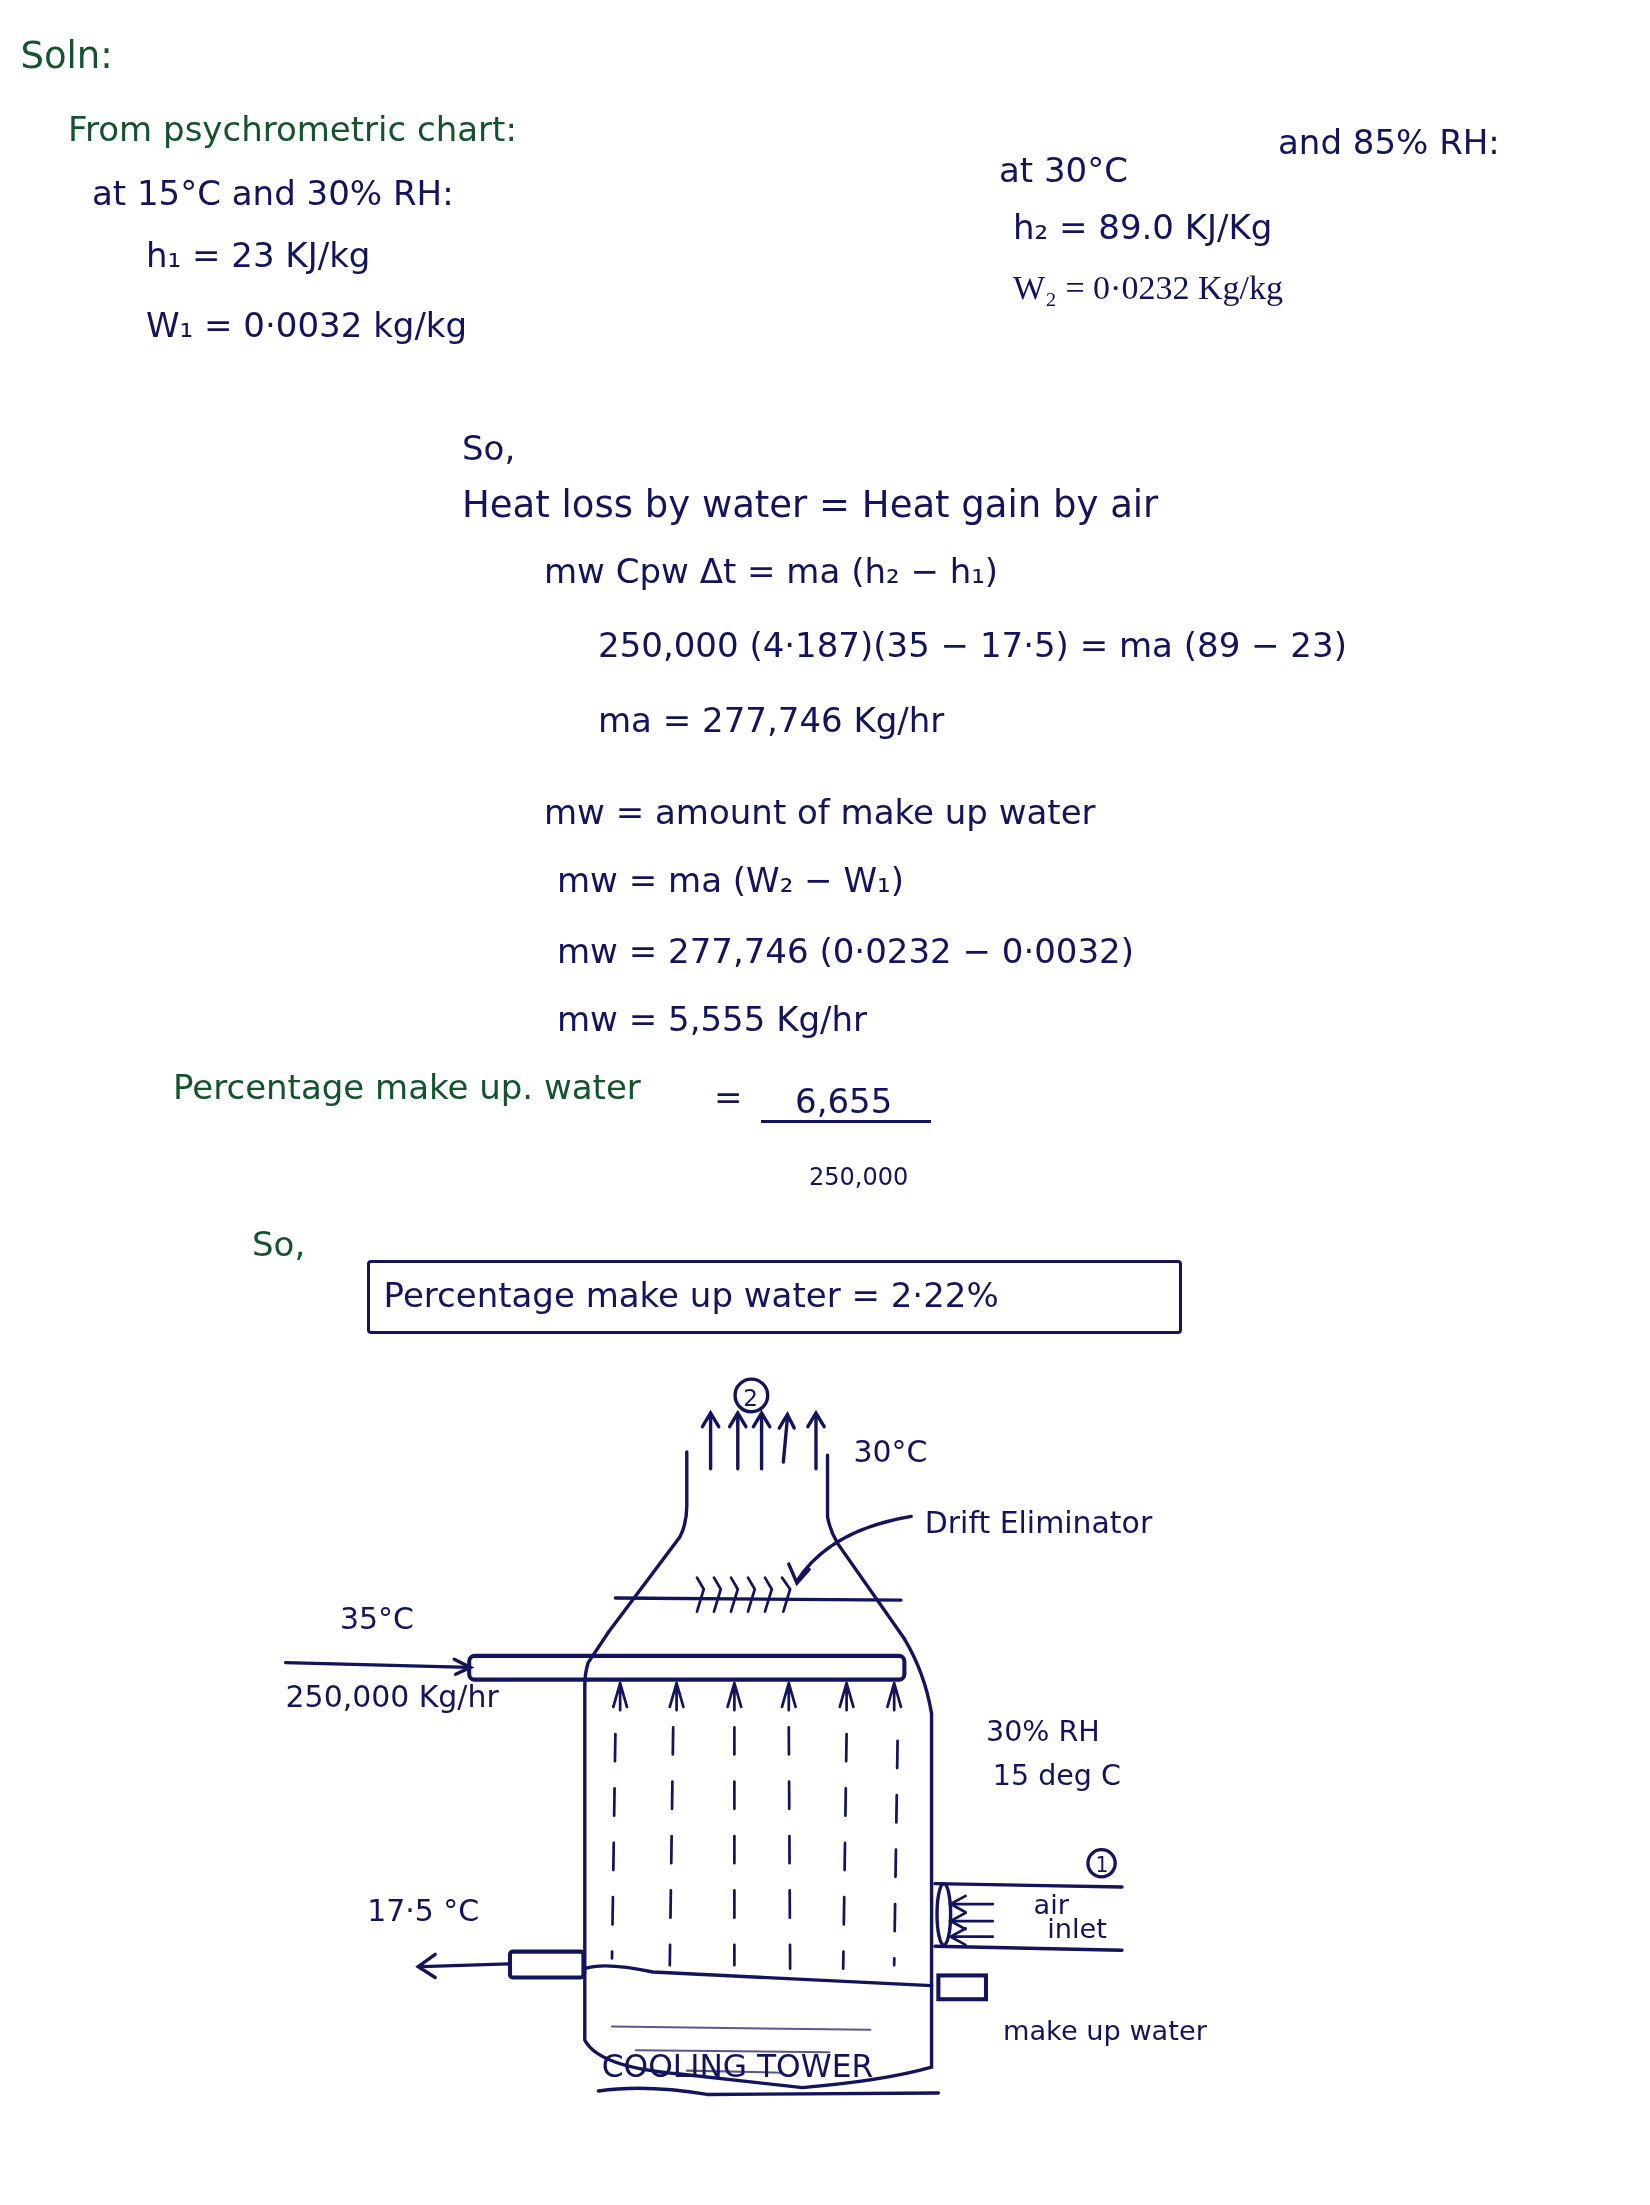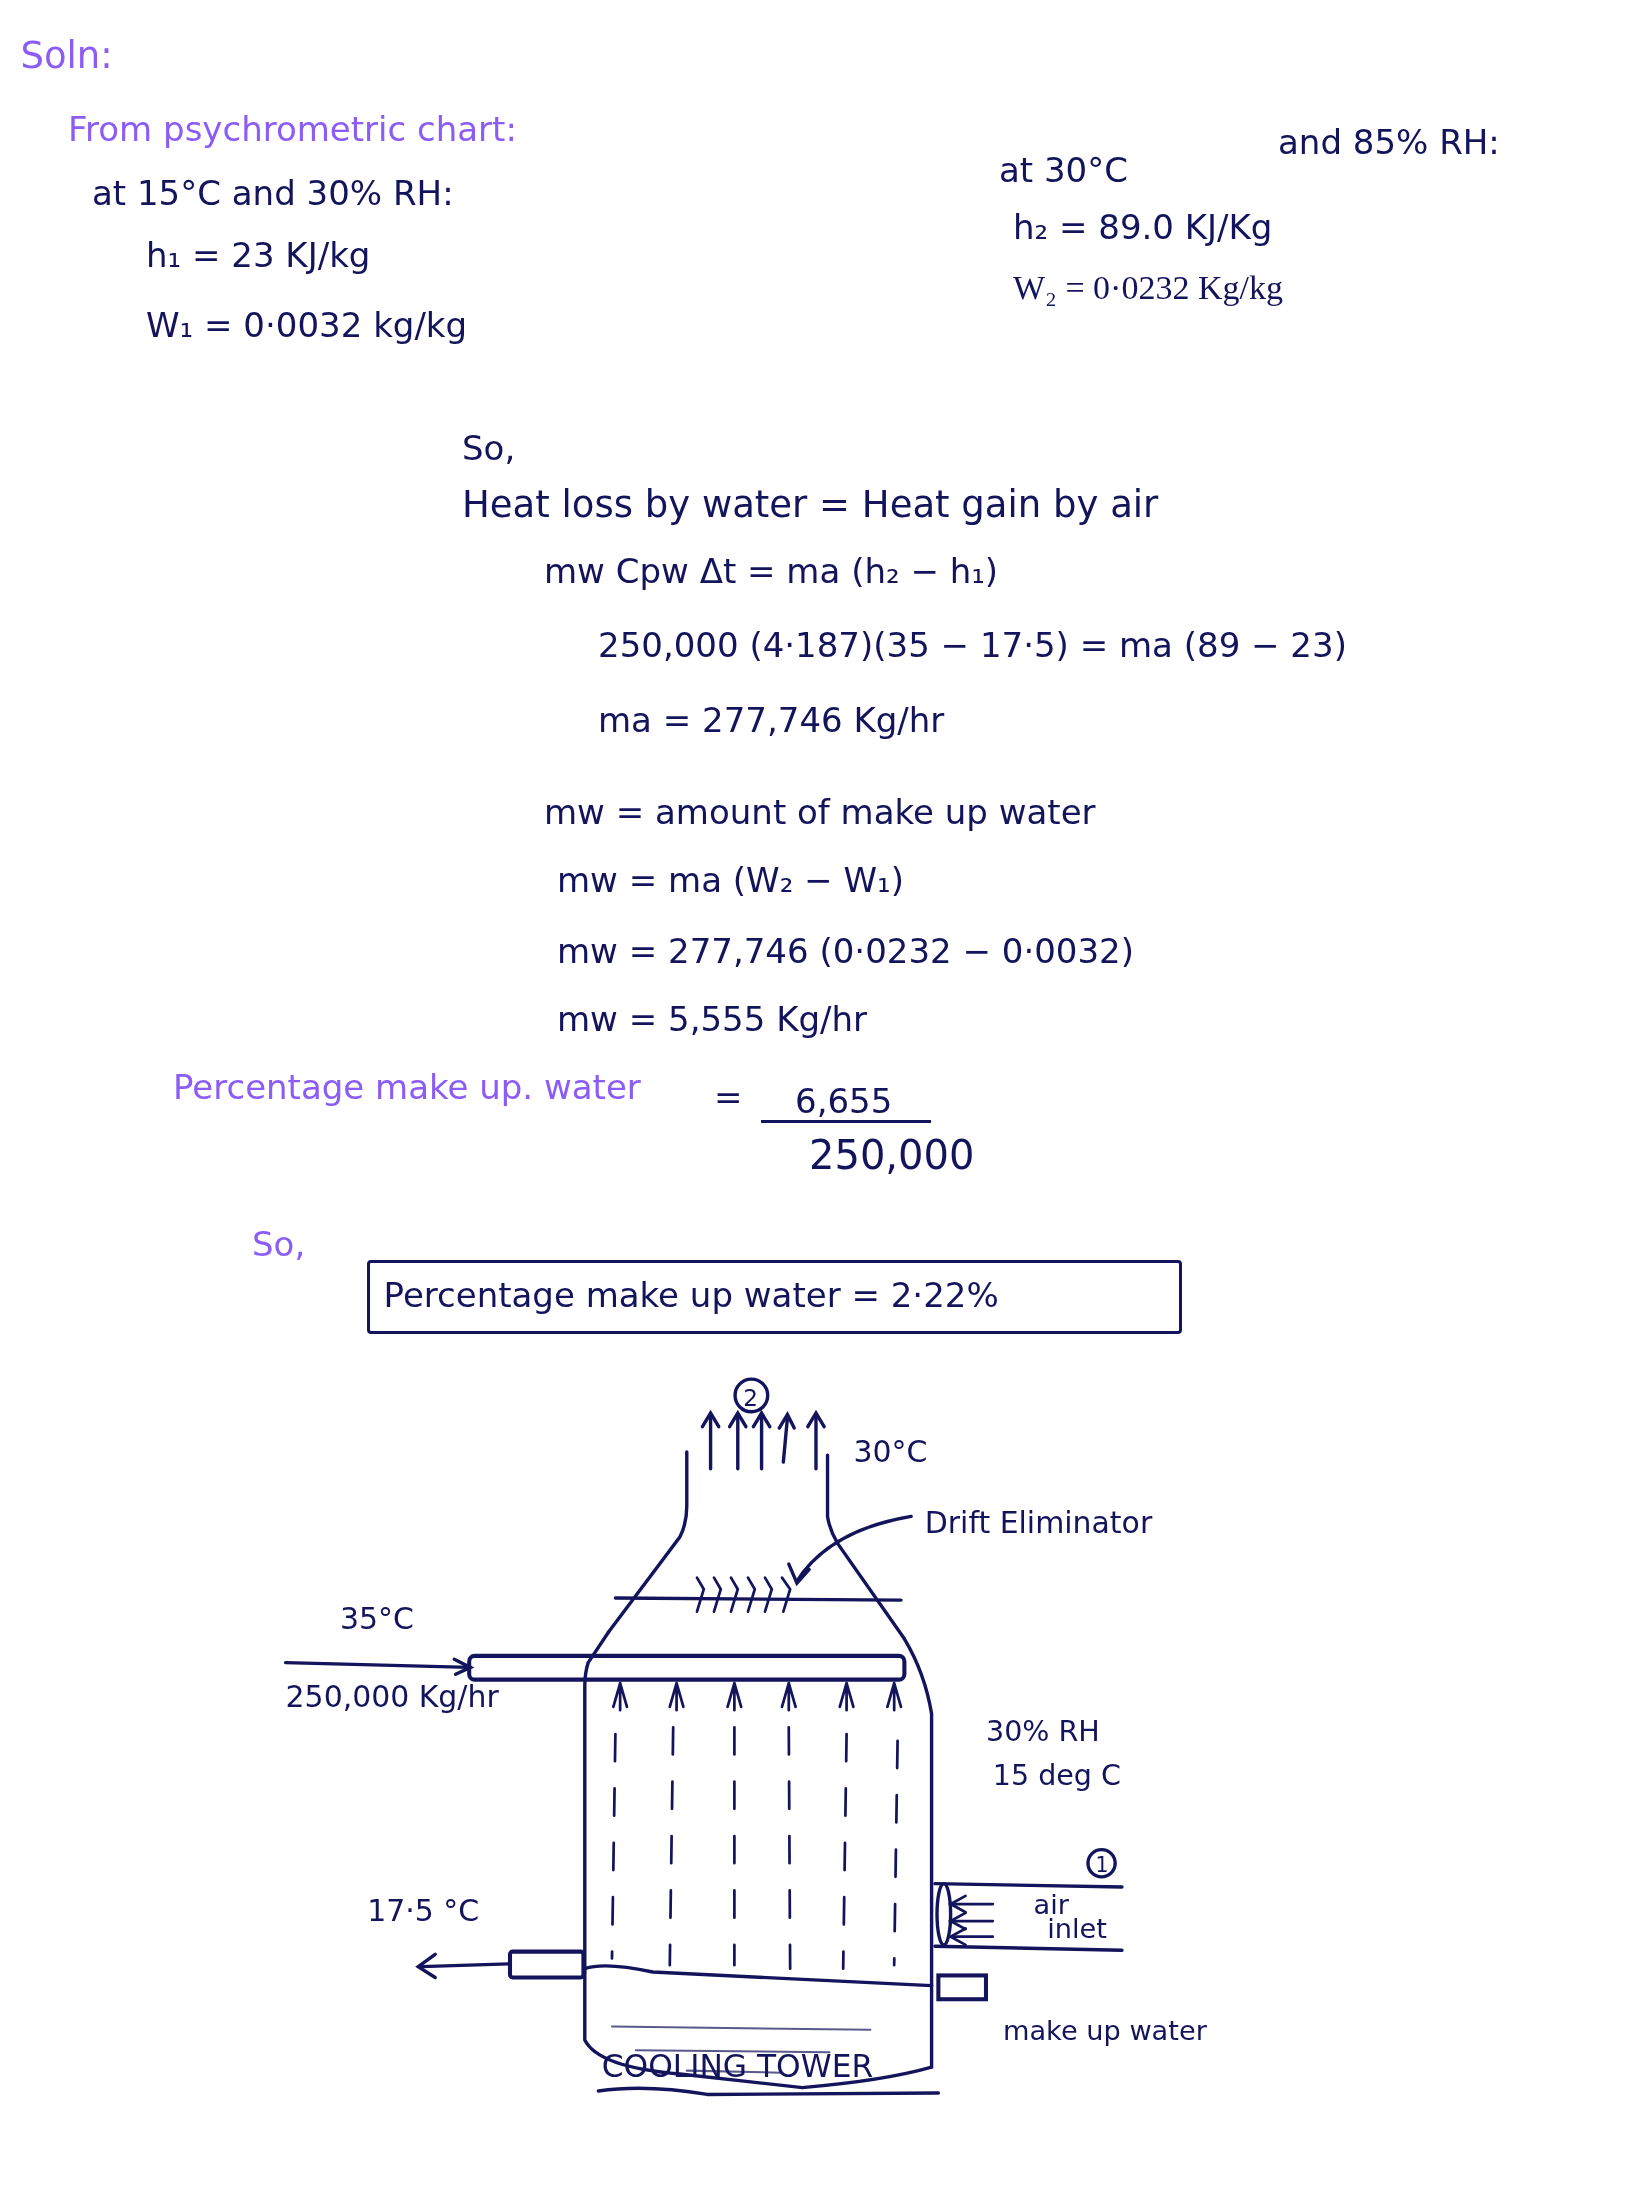--- a/index.html
+++ b/index.html
@@ -1,22 +1,22 @@
 <!DOCTYPE html>
 <html style="font-size:11px"><head>
 <meta charset="utf-8">
 <style>
   html, body { margin: 0; padding: 0; background: #ffffff; }
   body { width: 1651px; height: 2205px; position: relative; overflow: hidden;
          font-family: "DejaVu Sans", sans-serif; color: #1a1a6e; }
   .hw { position: absolute; white-space: nowrap; font-family: "DejaVu Sans", sans-serif; color: #14145c; }
-  .dark { color: #8b5cf6; }
+  .dark { color: #14532d; }
   .s56 { font-size: 37px; }
   .s50 { font-size: 34px; }
-  .s44 { font-size: 40px; }
+  .s44 { font-size: 24px; margin-top: 31px; }
   .answer-box { position: absolute; left: 367px; top: 1260px; width: 809px; height: 68px;
                 border: 3.4px solid #14145c; border-radius: 4.1px; }
   .frac-line { position: absolute; left: 761px; top: 1120px; width: 170px; height: 3.4px; background: #14145c; }
   svg.diagram { position: absolute; left: 0; top: 1326px; }
 </style>
 </head>
 <body>
 
 <div class="hw dark s56" style="left:20.4px; top:34px;">Soln:</div>
 

